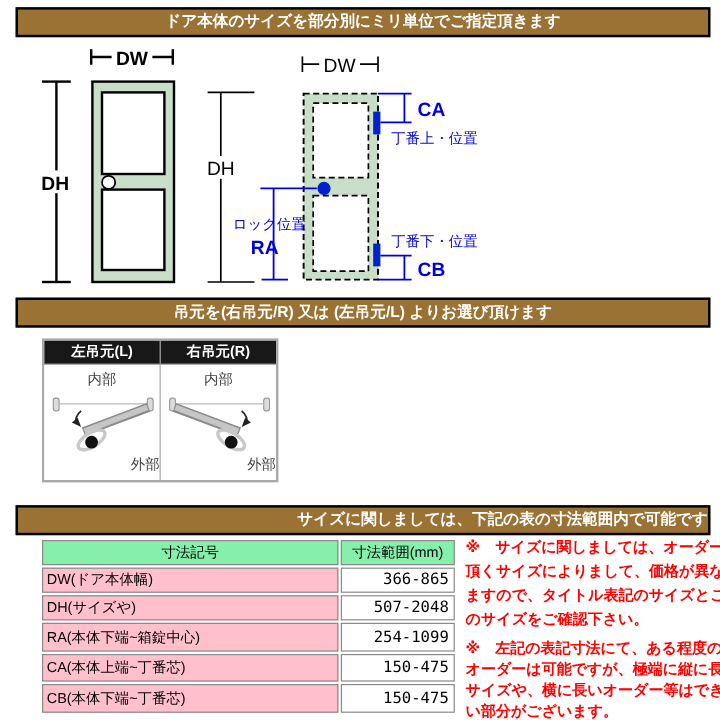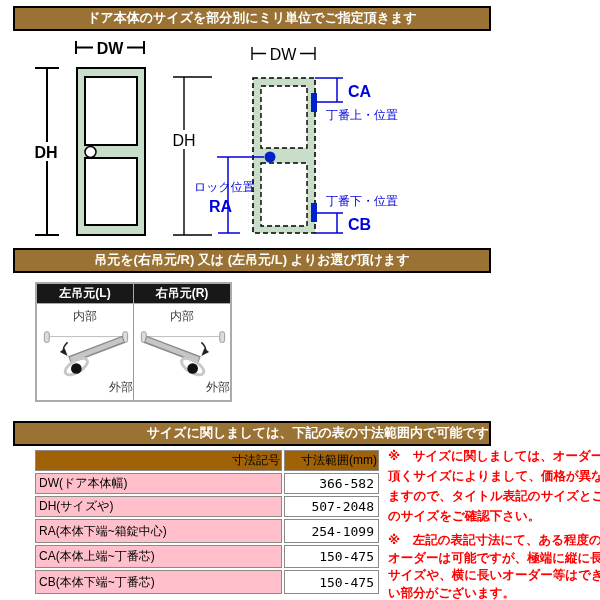--- a/index.html
+++ b/index.html
@@ -1,18 +1,18 @@
 <!DOCTYPE html>
 <html><head>
 <meta charset="utf-8">
 <style>
   html,body{margin:0;padding:0;background:#fff;}
   body{width:600px;height:600px;position:relative;overflow:hidden;
        font-family:"Liberation Sans","DejaVu Sans",sans-serif;}
-  .bar{position:absolute;left:13px;width:478px;height:25px;box-sizing:border-box;
+  .bar{position:absolute;left:13px;width:579px;height:25px;box-sizing:border-box;
        background:#9a7233;border:2px solid #000;color:#fff;font-weight:bold;
        font-size:13px;text-align:center;line-height:20px;}
   #bar1{top:6px;} #bar2{top:248px;} #bar3{top:421px;text-align:right;}
   #diagram{position:absolute;left:0;top:35px;width:600px;height:210px;}
 
   
   #hingeTable{position:absolute;left:35px;top:282px;width:197px;height:120px;
       box-sizing:border-box;border:2px solid #aaa;background:#fff;display:flex;flex-direction:column;}
   #hingeHead{display:flex;height:19px;background:#181818;border-bottom:1px solid #aaa;}
   #hingeHead .hcell{flex:1;color:#fff;font-size:12px;font-weight:bold;text-align:center;line-height:19px;}
@@ -20,21 +20,21 @@
   #hingeBody{display:flex;flex:1;}
   .swingCell{flex:1;position:relative;background:#fff;}
   .swingCell:first-child{border-right:1px solid #999;}
   .swingCell .innerLbl{position:absolute;top:4px;width:100%;text-align:center;font-size:12px;color:#404040;}
   .swingCell .outerLbl{position:absolute;bottom:4px;width:100%;text-align:right;font-size:12px;color:#404040;}
   .swingCell svg{position:absolute;left:4px;top:20px;}
 
   
   #sizeTable{position:absolute;left:33px;top:448px;border-collapse:separate;border-spacing:2px;}
   #sizeTable td{border:1px solid #8a8a8a;font-size:12px;color:#000;box-sizing:border-box;}
-  #sizeTable td.th{background:#a16207;text-align:right;height:18px;}
+  #sizeTable td.th{background:#86efac;text-align:center;height:18px;}
   #sizeTable td.lbl{background:#ffc0cb;text-align:left;padding-left:3px;width:247px;
       font-family:"Liberation Sans","DejaVu Sans",sans-serif;}
   #sizeTable td.val{background:#fff;text-align:right;padding-right:4px;width:95px;
       font-family:"DejaVu Sans Mono",monospace;font-size:13px;}
   tr.r1 td{height:18px;} tr.r2 td{height:18px;} tr.r3 td{height:24px;}
   tr.r4 td{height:23px;} tr.r5 td{height:24px;}
 
   
   #notes{position:absolute;left:388px;top:446px;width:210px;color:#ff0000;font-weight:bold;font-size:12.5px;}
   #notes .ln{white-space:nowrap;line-height:20px;}
@@ -161,21 +161,21 @@
 <div id="bar3" class="bar">サイズに関しましては、下記の表の寸法範囲内で可能です</div>
 
 <table id="sizeTable">
   <tbody>
       <tr>
     <td class="th">寸法記号</td>
     <td class="th">寸法範囲(mm)</td>
   </tr>
   <tr class="r1">
     <td class="lbl">DW(ドア本体幅)</td>
-    <td class="val">366-582</td>
+    <td class="val">366-865</td>
   </tr>
   <tr class="r2">
     <td class="lbl">DH(サイズや)</td>
     <td class="val">507-2048</td>
   </tr>
   <tr class="r3">
     <td class="lbl">RA(本体下端~箱錠中心)</td>
     <td class="val">254-1099</td>
   </tr>
   <tr class="r4">

